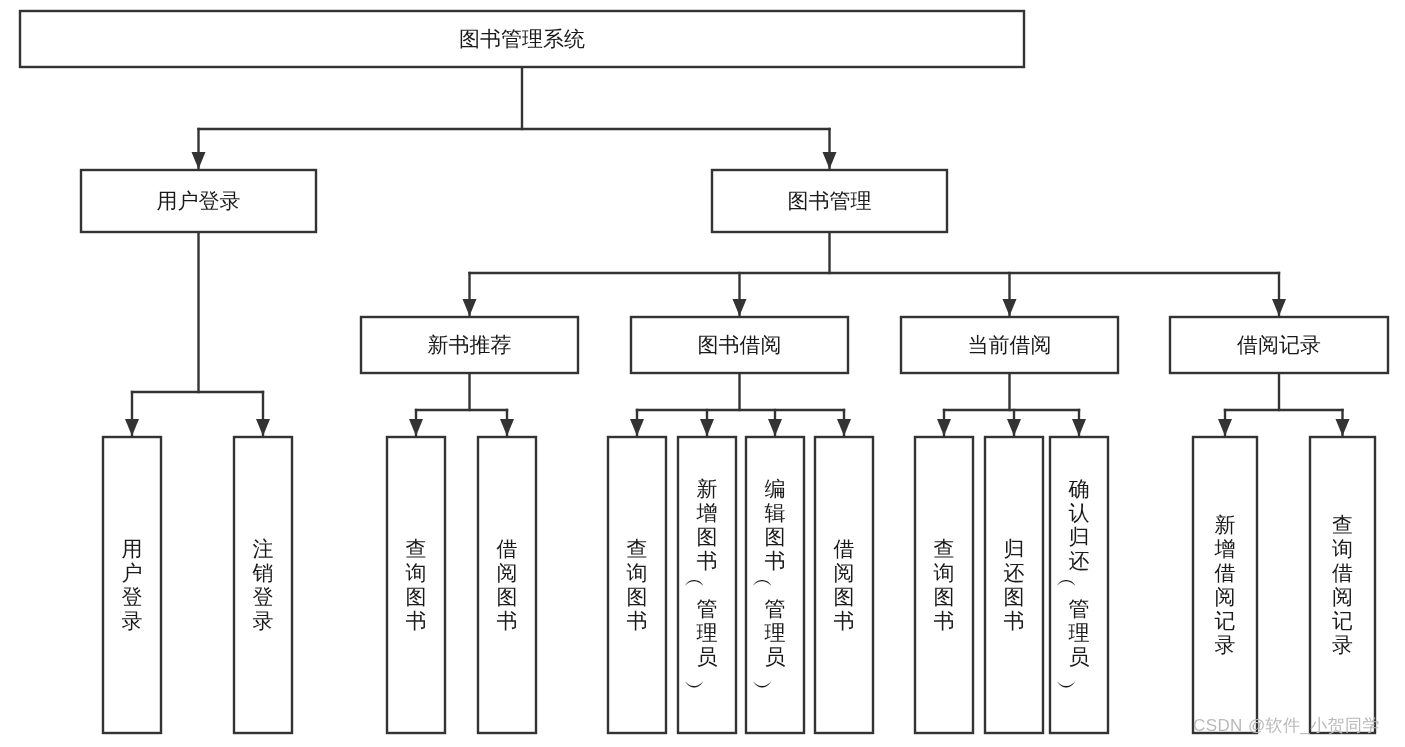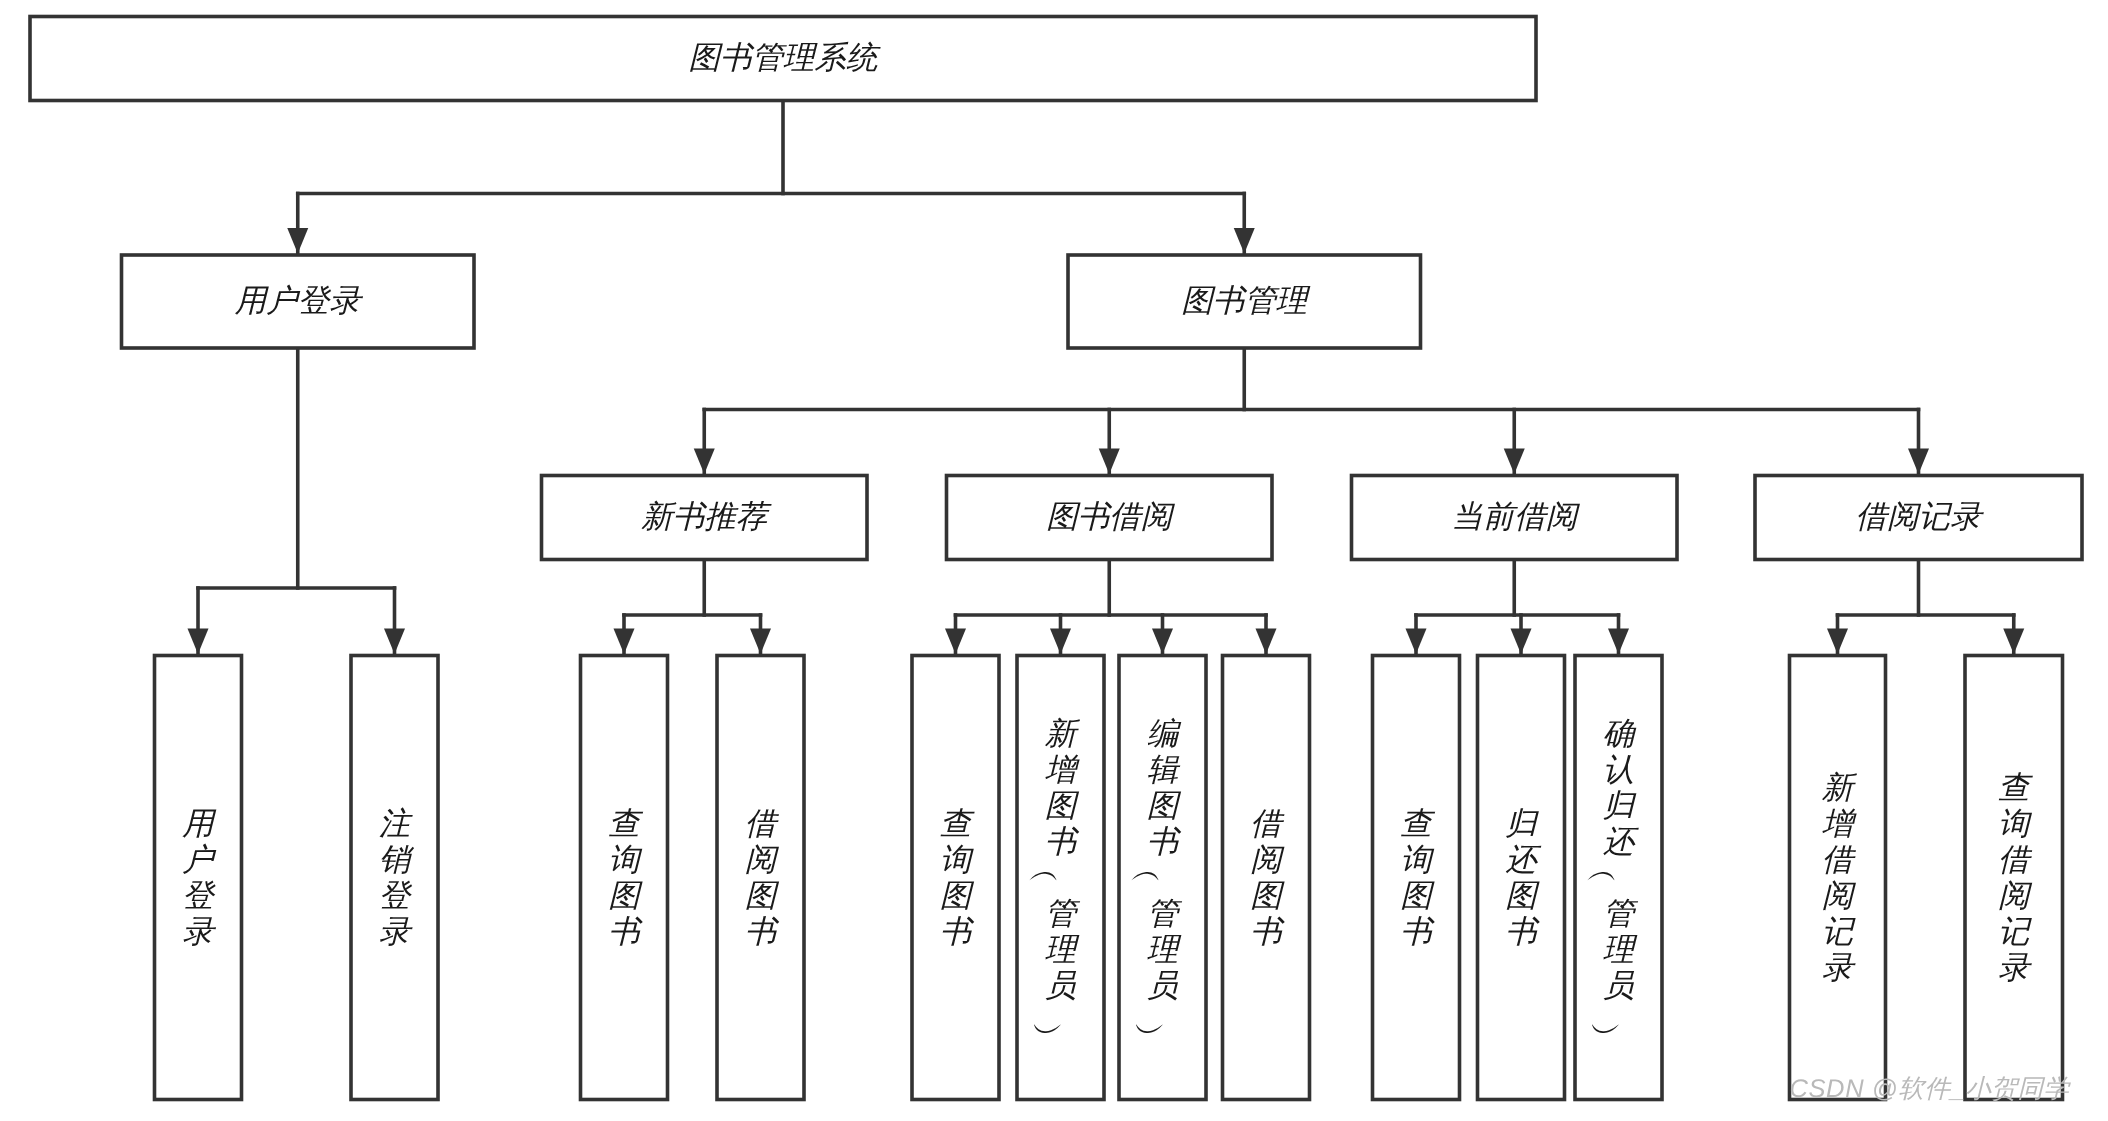--- a/index.html
+++ b/index.html
@@ -11,21 +11,20 @@
   body {
     width: 1405px;
     height: 747px;
     font-family: "Liberation Sans", "DejaVu Sans", sans-serif;
     overflow: hidden;
   }
   #diagram-root {
     position: relative;
     width: 1405px;
     height: 747px;
-    font-style: italic;
   }
   svg.diagram {
     display: block;
     width: 1405px;
     height: 747px;
   }
   .node-rect {
     fill: #ffffff;
     stroke: #333333;
     stroke-width: 2.4;

